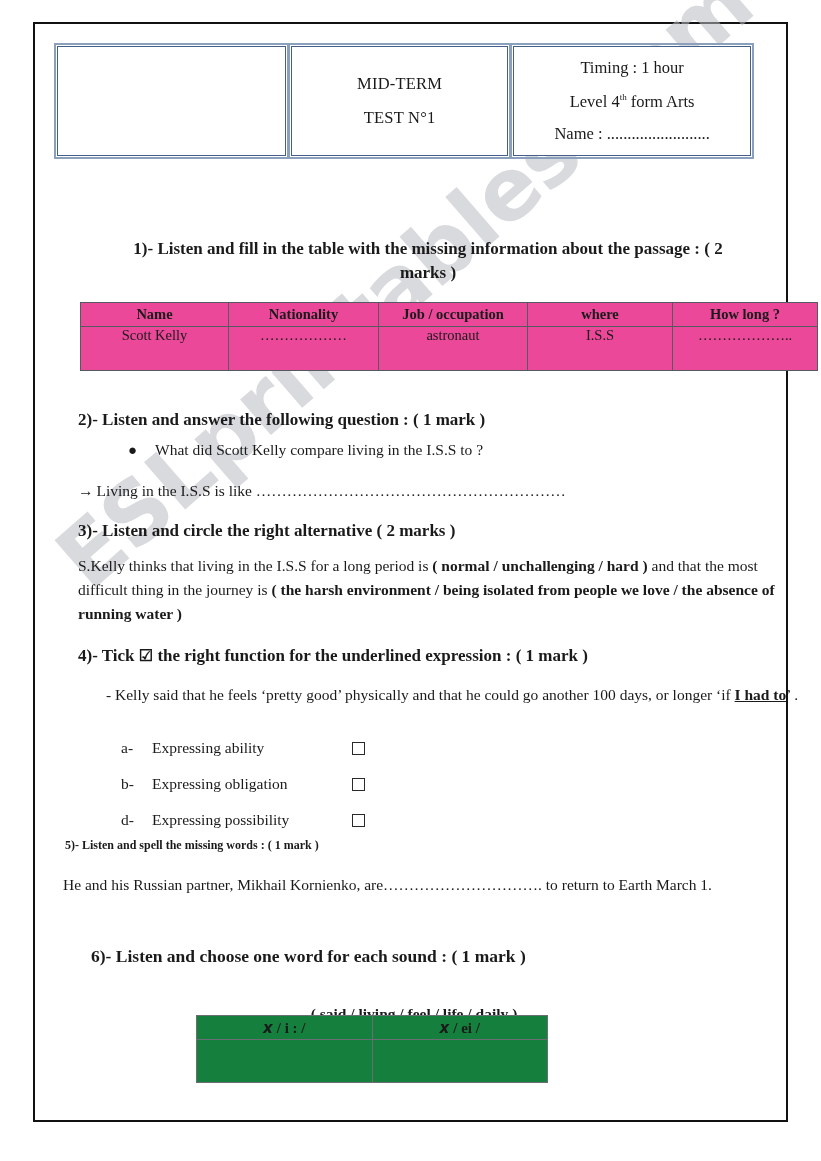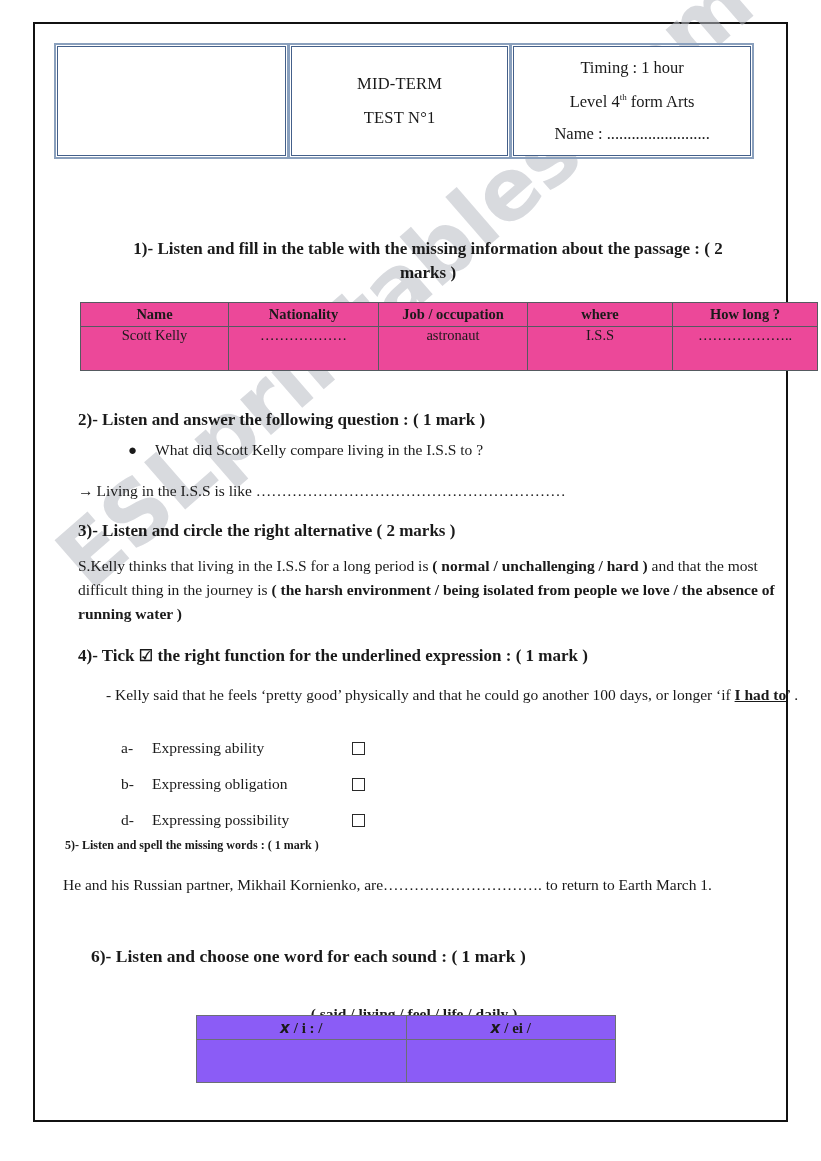--- a/index.html
+++ b/index.html
@@ -239,24 +239,24 @@
     font-size: 15.5px;
     font-weight: bold;
     margin-top: 23px;
   }
 
   
   .sound-table {
     position: absolute;
     left: 163px;
     top: 993px;
-    width: 420px;
+    width: 352px;
     border-collapse: collapse;
     table-layout: fixed;
-    background: #8b5cf6;
+    background: #15803d;
   }
   .sound-table th, .sound-table td {
     border: 1px solid #6b6f75;
     text-align: center;
     font-size: 15px;
   }
   .sound-table th {
     font-weight: bold;
     height: 21px;
     padding: 1px 0;

